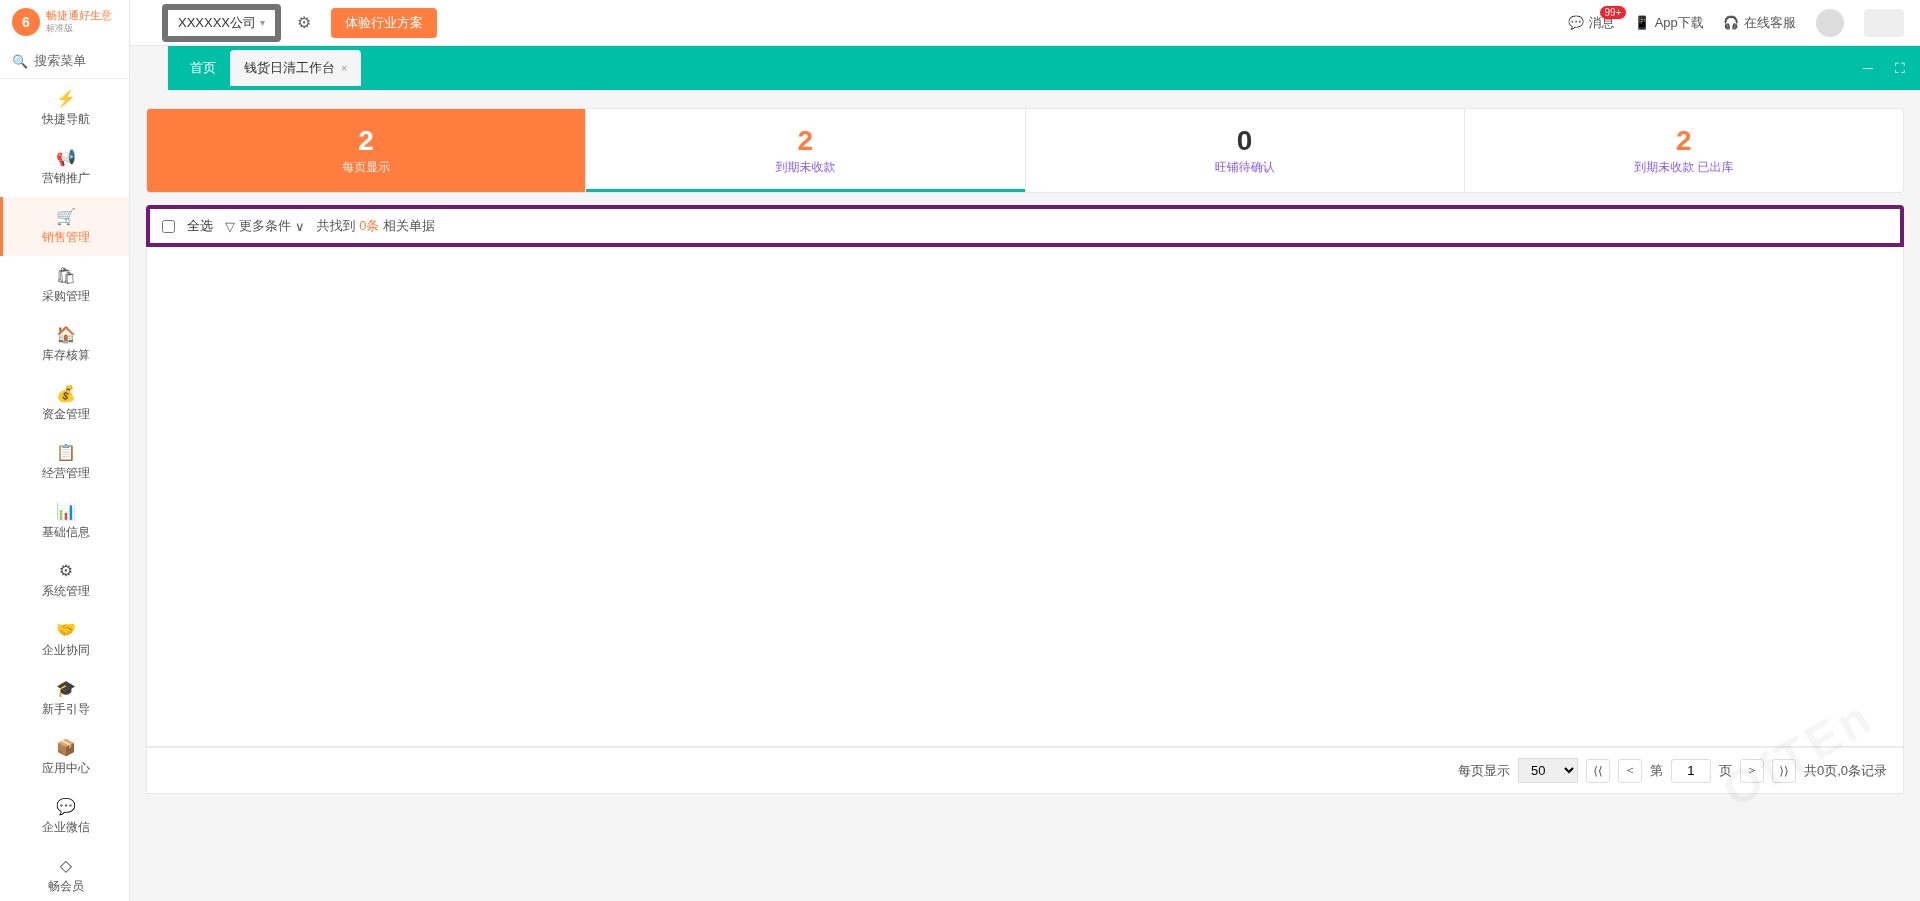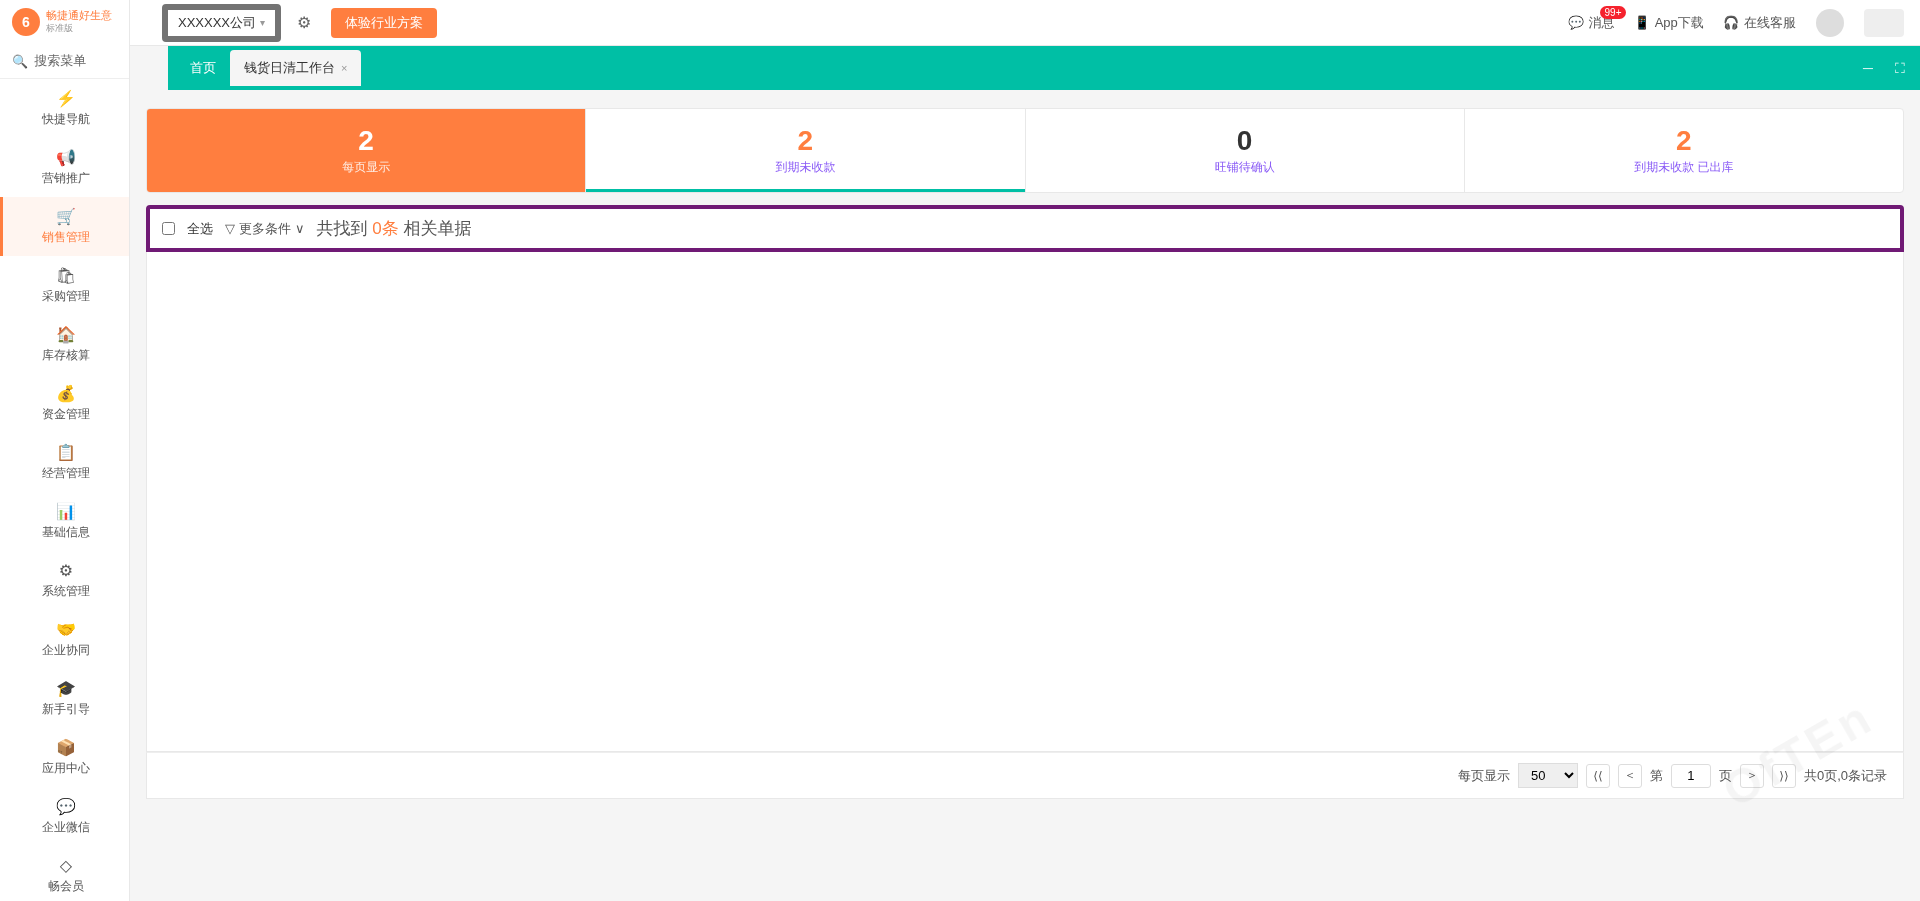--- a/index.html
+++ b/index.html
@@ -217,21 +217,21 @@
       border-radius: 4px 4px 0 0;
       gap: 12px;
     }
     .toolbar-left { display: flex; align-items: center; gap: 12px; flex: 1; }
     .toolbar-right { display: flex; align-items: center; gap: 12px; }
     .checkbox-all { cursor: pointer; }
     .filter-btn {
       display: flex; align-items: center; gap: 4px;
       cursor: pointer; color: #555; font-size: 13px;
     }
-    .found-text { font-size: 17px; color: #555; }
+    .found-text { font-size: 13px; color: #555; }
     .found-count { color: #ff7e3f; }
     .toolbar-btn {
       display: flex; align-items: center; gap: 4px;
       cursor: pointer; font-size: 13px; color: #555;
       padding: 4px 8px;
     }
     .toolbar-btn-orange {
       color: #ff7e3f;
     }
     .toolbar-btn-new {

